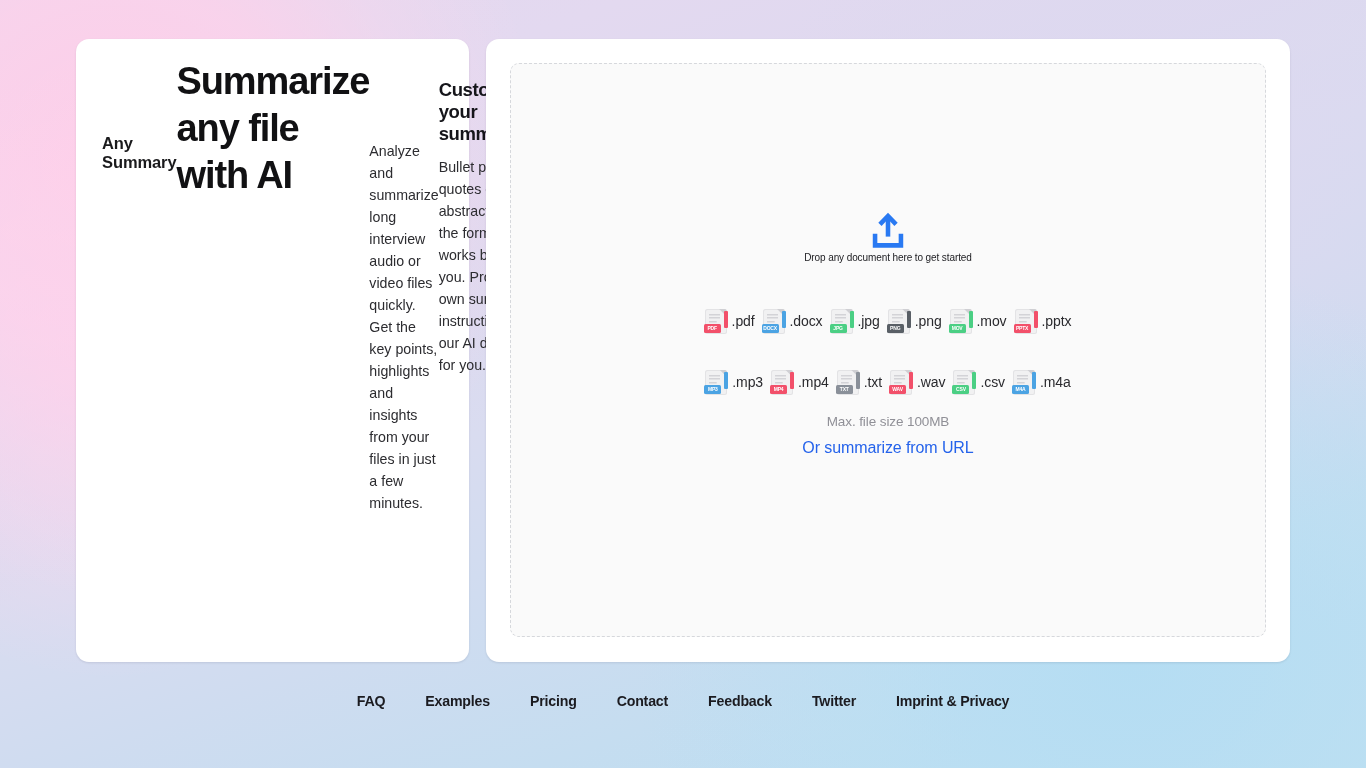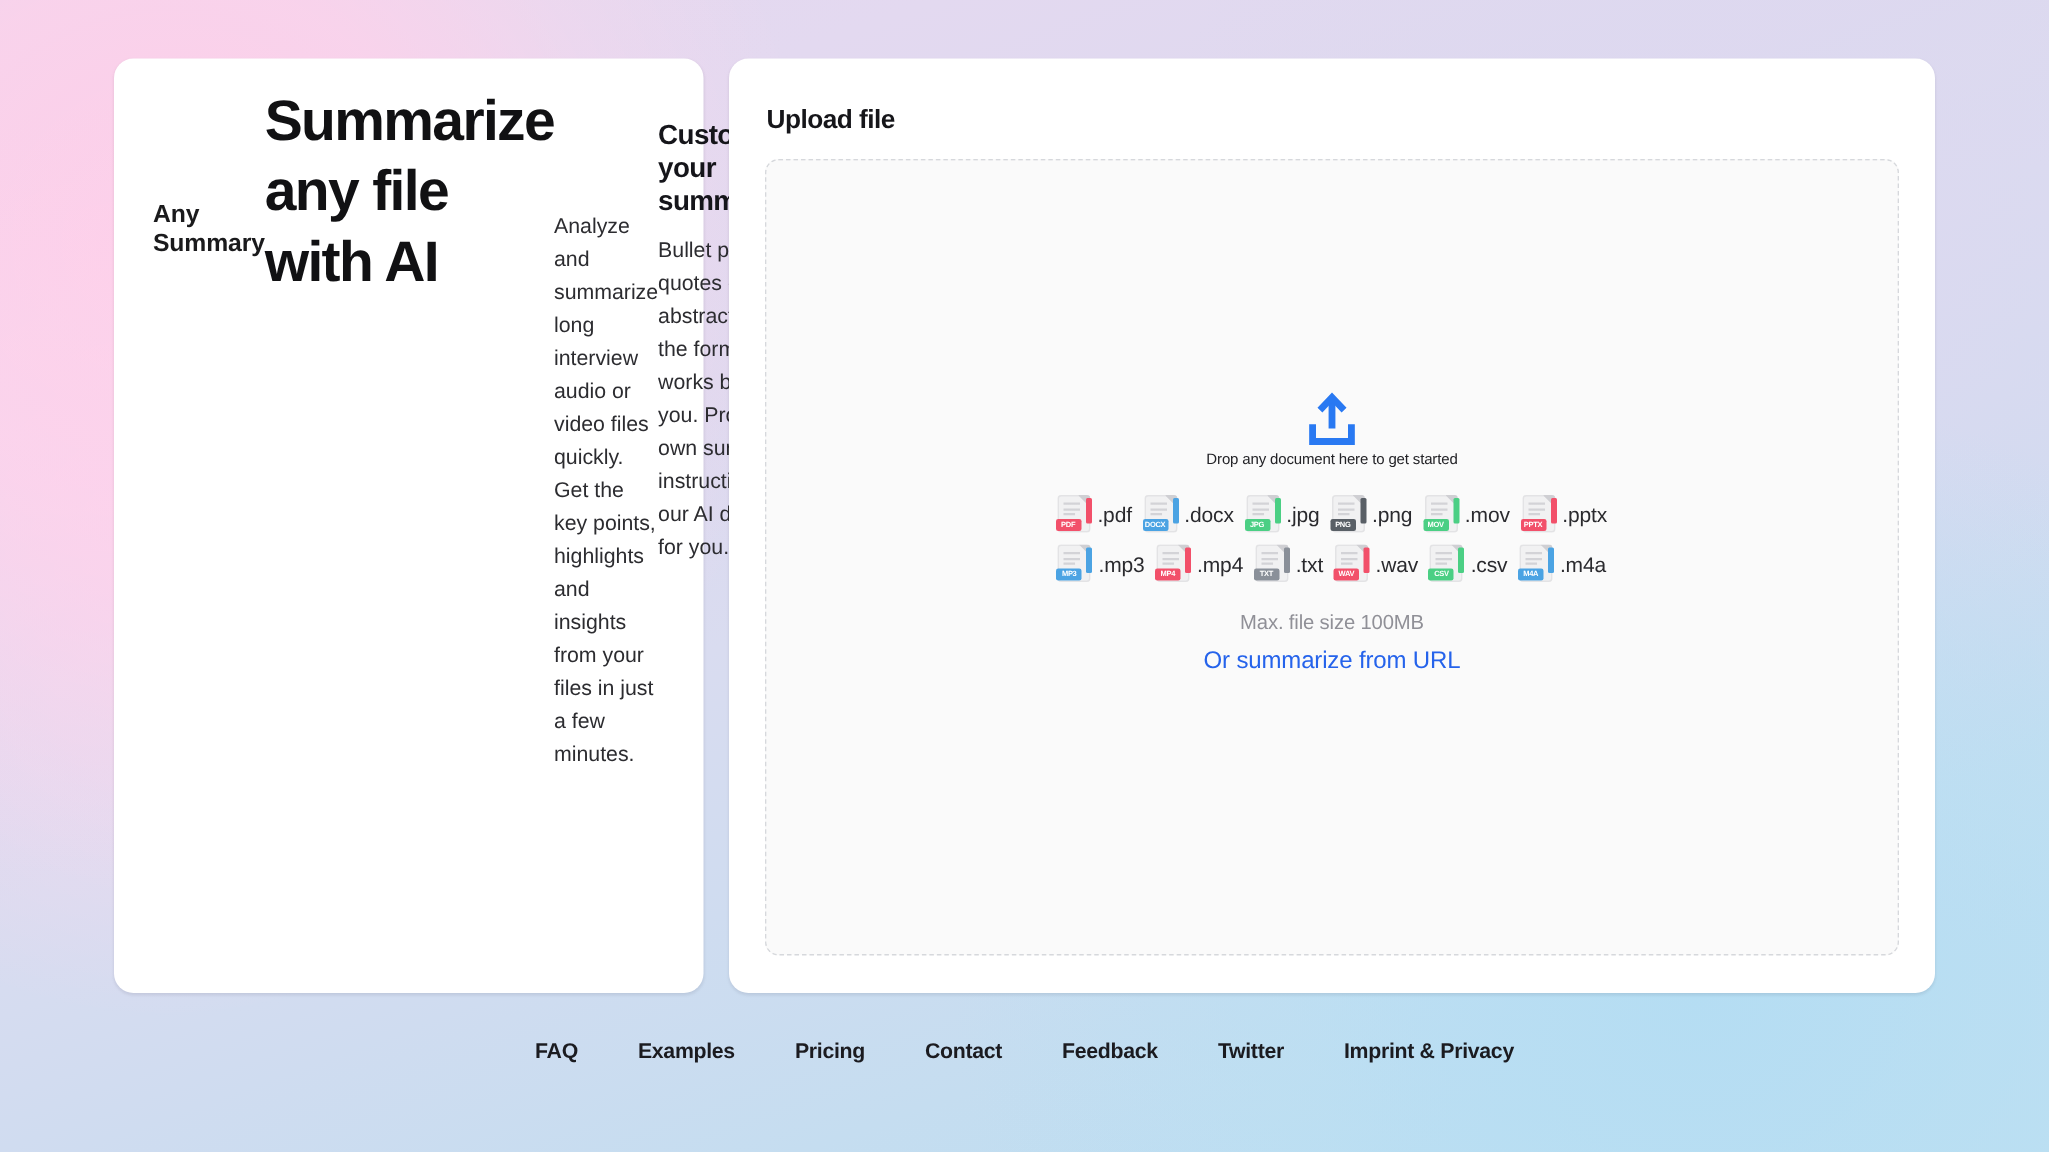--- a/index.html
+++ b/index.html
@@ -214,20 +214,21 @@
     display: flex;
     flex-direction: column;
     gap: 8px;
     align-items: center;
   }
   .type-row {
     display: flex;
     align-items: center;
     justify-content: center;
     gap: 8px;
+    margin-top: 28px;
   }
   .type {
     display: flex;
     align-items: center;
     gap: 5px;
     font-size: 14px;
     color: #2a2a2e;
   }
   .type-ext { letter-spacing: -0.1px; }
 
@@ -347,21 +348,20 @@
       <div class="feature second">
         <div class="feature-title">
           <span>Customize your summary</span>
           <span class="feature-emoji">🦄</span>
         </div>
         <p class="feature-body">Bullet points, quotes or a full abstract? Choose the format that works best for you. Provide your own summary instructions or let our AI do the work for you.</p>
       </div>
     </section>
 
     <section class="card upload-card">
-      <h2 class="upload-title">Upload file</h2>
 
       <div class="dropzone">
         <div class="dz-inner">
 
           <svg class="upload-icon" viewBox="0 0 24 24" fill="none">
             <path d="M12 3.6 L12 15.2" stroke="#2979f2" stroke-width="2.6" stroke-linecap="butt"></path>
             <path d="M7.4 8.2 L12 3.4 L16.6 8.2" stroke="#2979f2" stroke-width="2.6" stroke-linecap="butt" stroke-linejoin="miter" fill="none"></path>
             <path d="M4.6 13.6 L4.6 20.2 L19.4 20.2 L19.4 13.6" stroke="#2979f2" stroke-width="2.6" fill="none" stroke-linecap="butt" stroke-linejoin="miter"></path>
           </svg>
 

